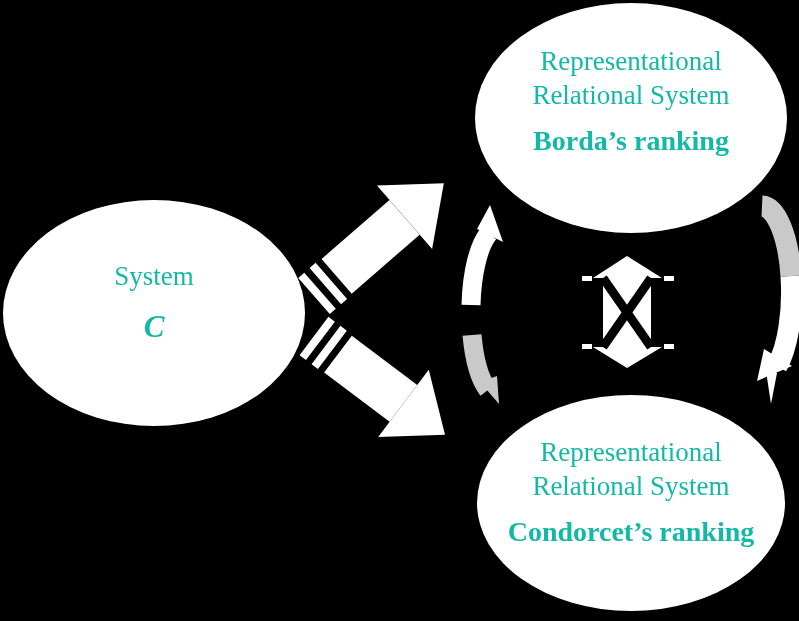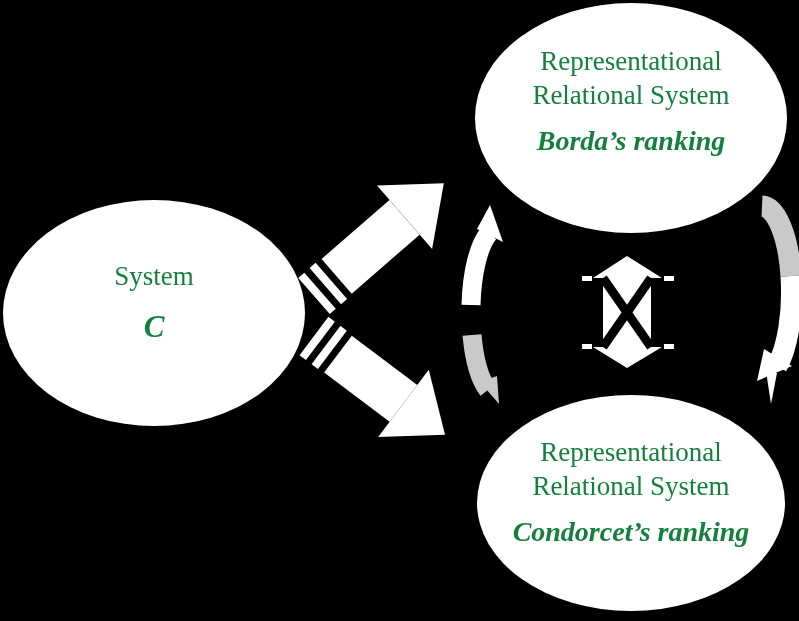--- a/index.html
+++ b/index.html
@@ -16,27 +16,26 @@
     font-family: "Liberation Serif", "DejaVu Serif", serif;
   }
   .canvas svg {
     position: absolute;
     left: 0;
     top: 0;
   }
   .label {
     position: absolute;
     text-align: center;
-    color: #15803d;
+    color: #14b8a6;
     line-height: 34px;
     font-size: 27px;
   }
   .label .ranking {
     font-weight: bold;
-    font-style: italic;
     font-size: 28px;
   }
   #model-label { left: 4px;  top: 259px; width: 300px; }
   #model-label .symbol {
     font-weight: bold;
     font-style: italic;
     font-size: 31px;
     line-height: 38px;
     margin-top: 15px;
   }

